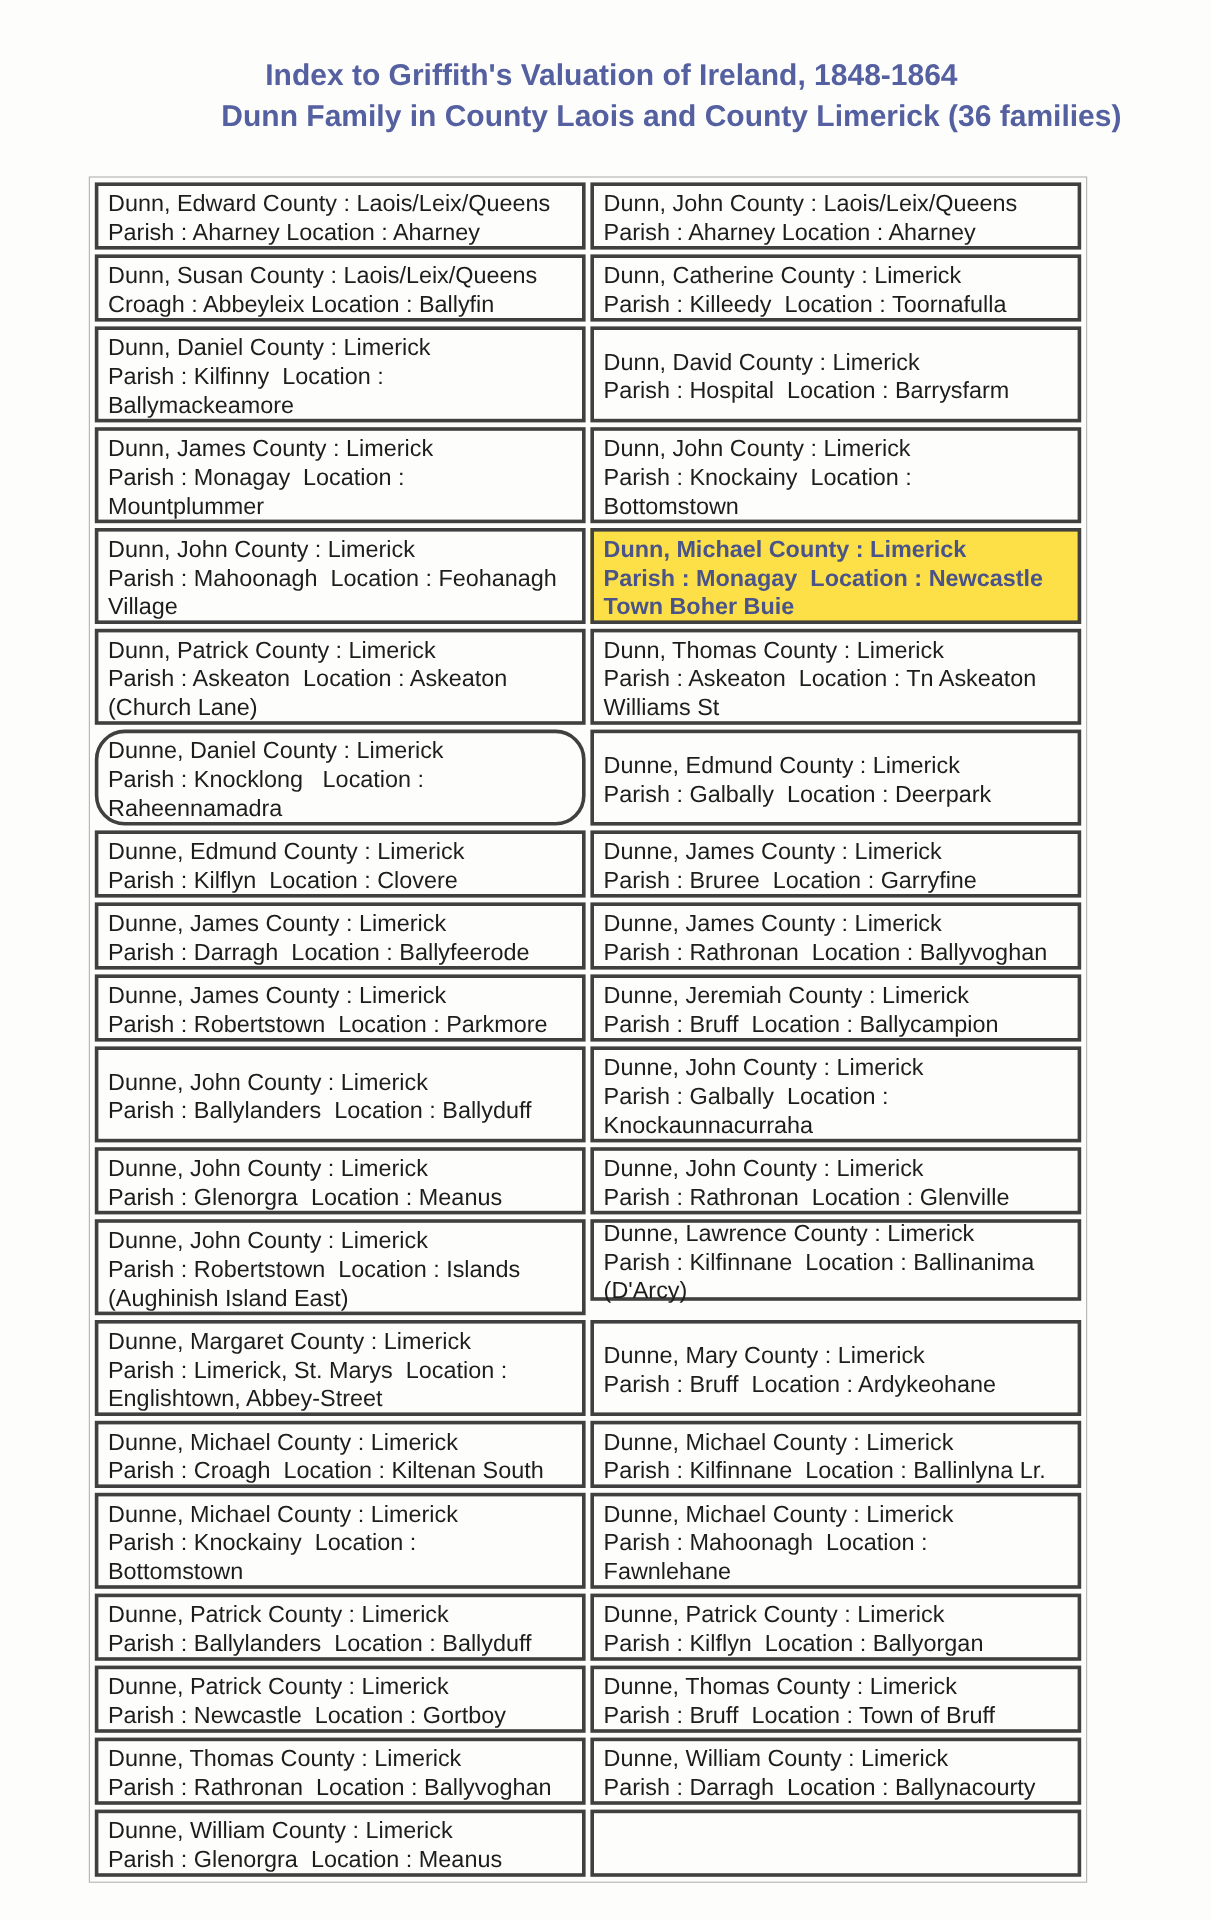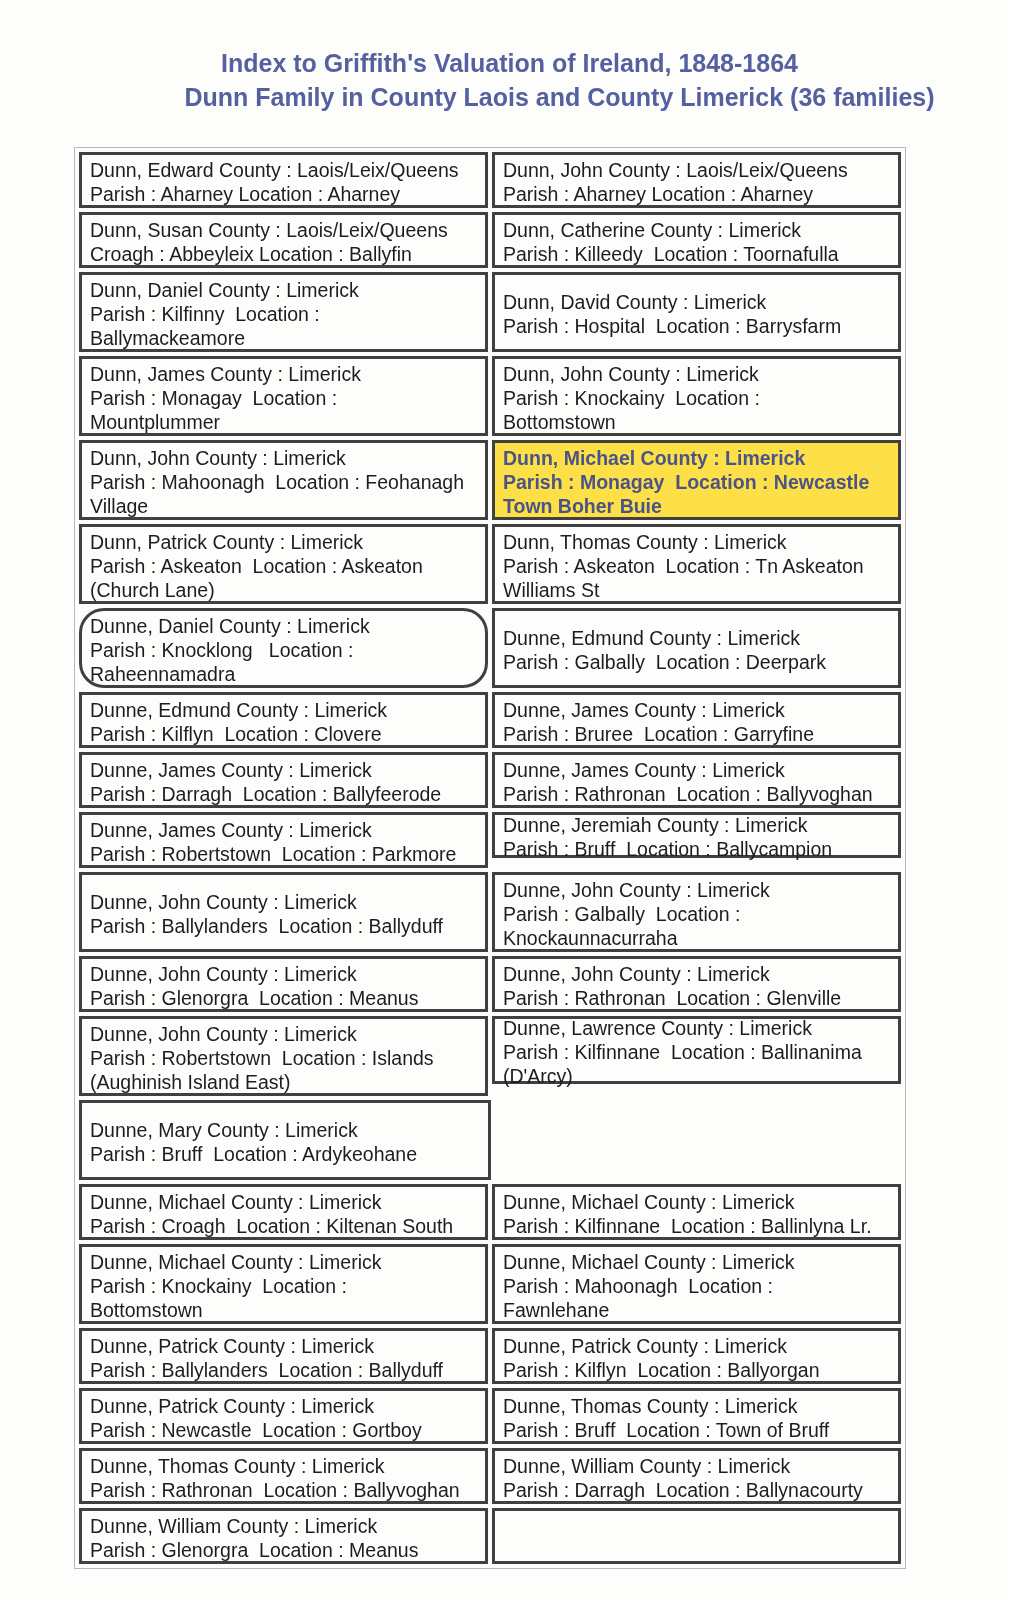--- a/index.html
+++ b/index.html
@@ -92,21 +92,21 @@
     </div>
     <div class="row">
       <div class="cell" style="height: 56px;">Dunne, James County : Limerick
 Parish : Darragh  Location : Ballyfeerode</div>
       <div class="cell" style="height: 56px;">Dunne, James County : Limerick
 Parish : Rathronan  Location : Ballyvoghan</div>
     </div>
     <div class="row">
       <div class="cell" style="height: 56px;">Dunne, James County : Limerick
 Parish : Robertstown  Location : Parkmore</div>
-      <div class="cell" style="height: 46px;">Dunne, Jeremiah County : Limerick
+      <div class="cell" style="height: 56px;">Dunne, Jeremiah County : Limerick
 Parish : Bruff  Location : Ballycampion</div>
     </div>
     <div class="row">
       <div class="cell" style="height: 80px;">Dunne, John County : Limerick
 Parish : Ballylanders  Location : Ballyduff</div>
       <div class="cell" style="height: 80px;">Dunne, John County : Limerick
 Parish : Galbally  Location :
 Knockaunnacurraha</div>
     </div>
     <div class="row">
@@ -117,20 +117,23 @@
     </div>
     <div class="row">
       <div class="cell" style="height: 80px;">Dunne, John County : Limerick
 Parish : Robertstown  Location : Islands
 (Aughinish Island East)</div>
       <div class="cell" style="height: 68px;">Dunne, Lawrence County : Limerick
 Parish : Kilfinnane  Location : Ballinanima
 (D'Arcy)</div>
     </div>
     <div class="row">
+      <div class="cell" style="height: 80px;">Dunne, Margaret County : Limerick
+Parish : Limerick, St. Marys  Location :
+Englishtown, Abbey-Street</div>
       <div class="cell" style="height: 80px;">Dunne, Mary County : Limerick
 Parish : Bruff  Location : Ardykeohane</div>
     </div>
     <div class="row">
       <div class="cell" style="height: 56px;">Dunne, Michael County : Limerick
 Parish : Croagh  Location : Kiltenan South</div>
       <div class="cell" style="height: 56px;">Dunne, Michael County : Limerick
 Parish : Kilfinnane  Location : Ballinlyna Lr.</div>
     </div>
     <div class="row">

